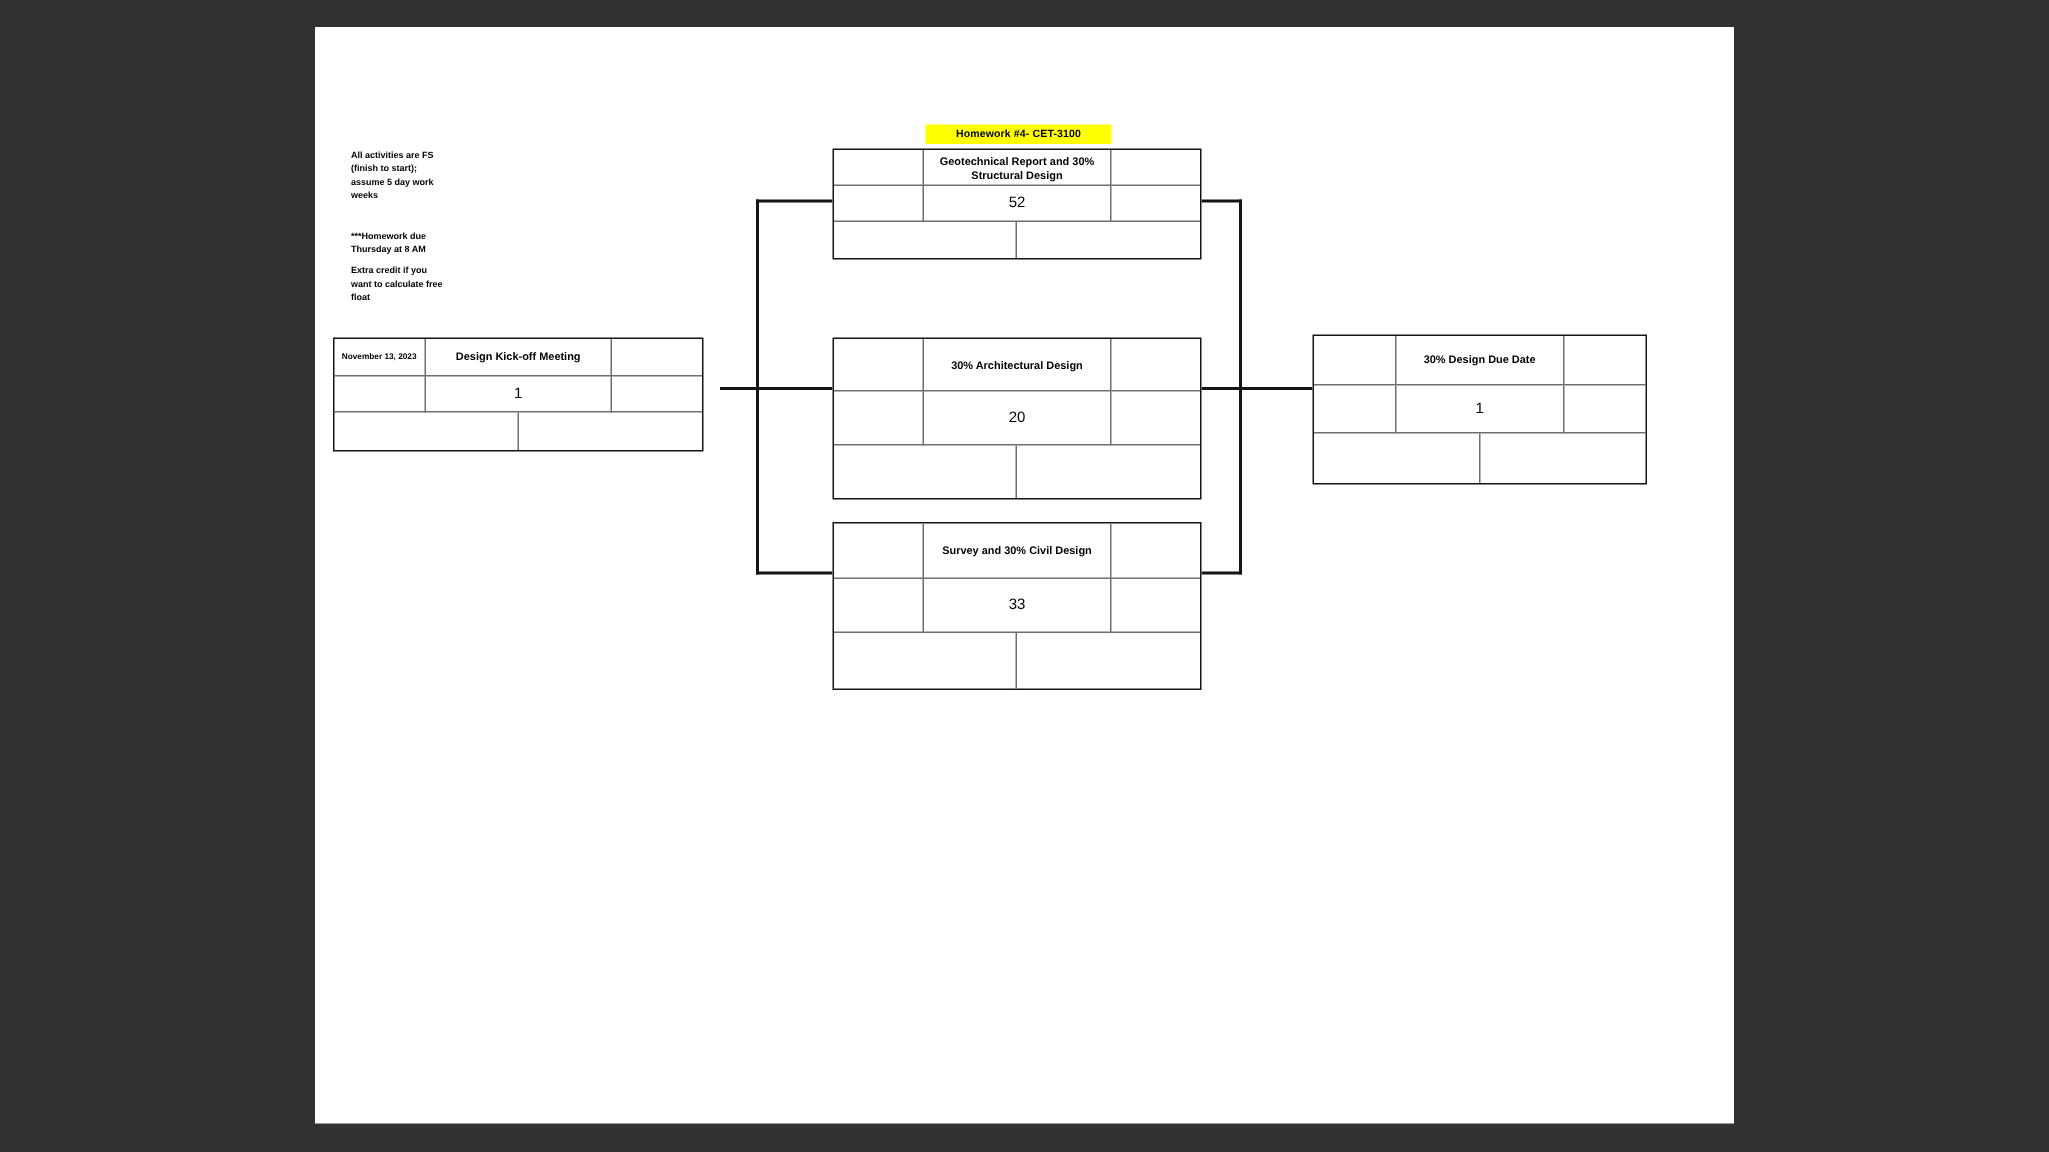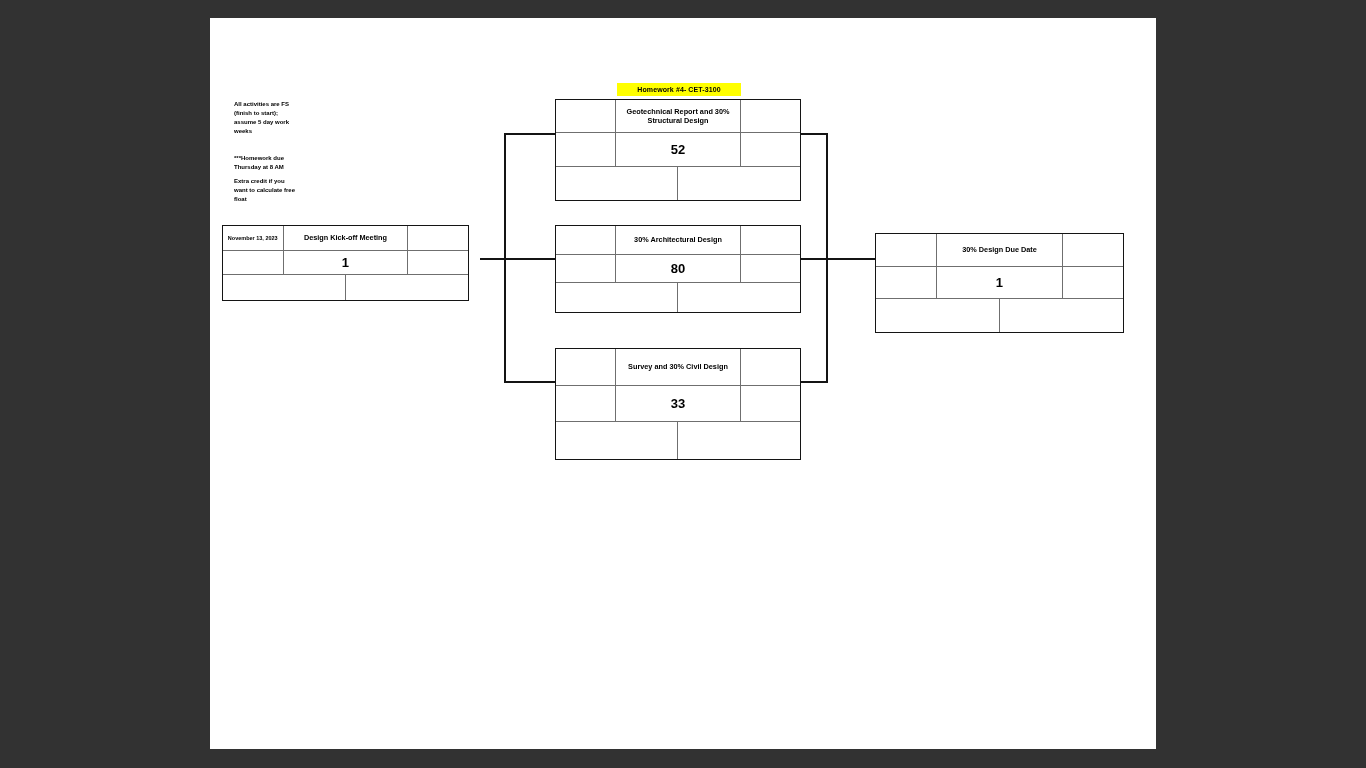--- a/index.html
+++ b/index.html
@@ -34,21 +34,21 @@
   .r1c1 { grid-column:1; grid-row:1; }
   .r1cm { grid-column:2 / span 2; grid-row:1; }
   .r1c4 { grid-column:4; grid-row:1; border-right:none; }
   .r2c1 { grid-column:1; grid-row:2; }
   .r2cm { grid-column:2 / span 2; grid-row:2; }
   .r2c4 { grid-column:4; grid-row:2; border-right:none; }
   .r3l  { grid-column:1 / span 2; grid-row:3; border-bottom:none; }
   .r3r  { grid-column:3 / span 2; grid-row:3; border-bottom:none; border-right:none; }
 
   .name { font-size:7.3px; font-weight:bold; line-height:9px; padding:0 3px; }
-  .dur  { font-size:13px; font-weight:bold; }
+  .dur  { font-size:10px; font-weight:normal; }
   .date { font-size:5.5px; font-weight:bold; padding:0 1px; }
 
   .hline, .vline { position:absolute; background:#141414; }
   .hline { height:1.5px; }
   .vline { width:1.5px; }
 </style>
 </head>
 <body>
 
 <div class="stage">
@@ -82,54 +82,54 @@
       <div class="cell r1c1 date">November 13, 2023</div>
       <div class="cell r1cm name">Design Kick-off Meeting</div>
       <div class="cell r1c4"></div>
       <div class="cell r2c1"></div>
       <div class="cell r2cm dur">1</div>
       <div class="cell r2c4"></div>
       <div class="cell r3l"></div>
       <div class="cell r3r"></div>
     </div>
 
-    <div class="node" style="left:345px; top:81px; width:246px; height:102px;">
+    <div class="node" style="left:345px; top:81px; width:246px; height:74px;">
       <div class="cell r1c1 date"></div>
       <div class="cell r1cm name">Geotechnical Report and 30% Structural Design</div>
       <div class="cell r1c4"></div>
       <div class="cell r2c1"></div>
       <div class="cell r2cm dur">52</div>
       <div class="cell r2c4"></div>
       <div class="cell r3l"></div>
       <div class="cell r3r"></div>
     </div>
 
-    <div class="node" style="left:345px; top:207px; width:246px; height:88px;">
+    <div class="node" style="left:345px; top:207px; width:246px; height:108px;">
       <div class="cell r1c1 date"></div>
       <div class="cell r1cm name">30% Architectural Design</div>
       <div class="cell r1c4"></div>
       <div class="cell r2c1"></div>
-      <div class="cell r2cm dur">80</div>
+      <div class="cell r2cm dur">20</div>
       <div class="cell r2c4"></div>
       <div class="cell r3l"></div>
       <div class="cell r3r"></div>
     </div>
 
     <div class="node" style="left:345px; top:330px; width:246px; height:112px;">
       <div class="cell r1c1 date"></div>
       <div class="cell r1cm name">Survey and 30% Civil Design</div>
       <div class="cell r1c4"></div>
       <div class="cell r2c1"></div>
       <div class="cell r2cm dur">33</div>
       <div class="cell r2c4"></div>
       <div class="cell r3l"></div>
       <div class="cell r3r"></div>
     </div>
 
-    <div class="node" style="left:665px; top:215px; width:249px; height:100px;">
+    <div class="node" style="left:665px; top:205px; width:223px; height:100px;">
       <div class="cell r1c1 date"></div>
       <div class="cell r1cm name">30% Design Due Date</div>
       <div class="cell r1c4"></div>
       <div class="cell r2c1"></div>
       <div class="cell r2cm dur">1</div>
       <div class="cell r2c4"></div>
       <div class="cell r3l"></div>
       <div class="cell r3r"></div>
     </div>
 

